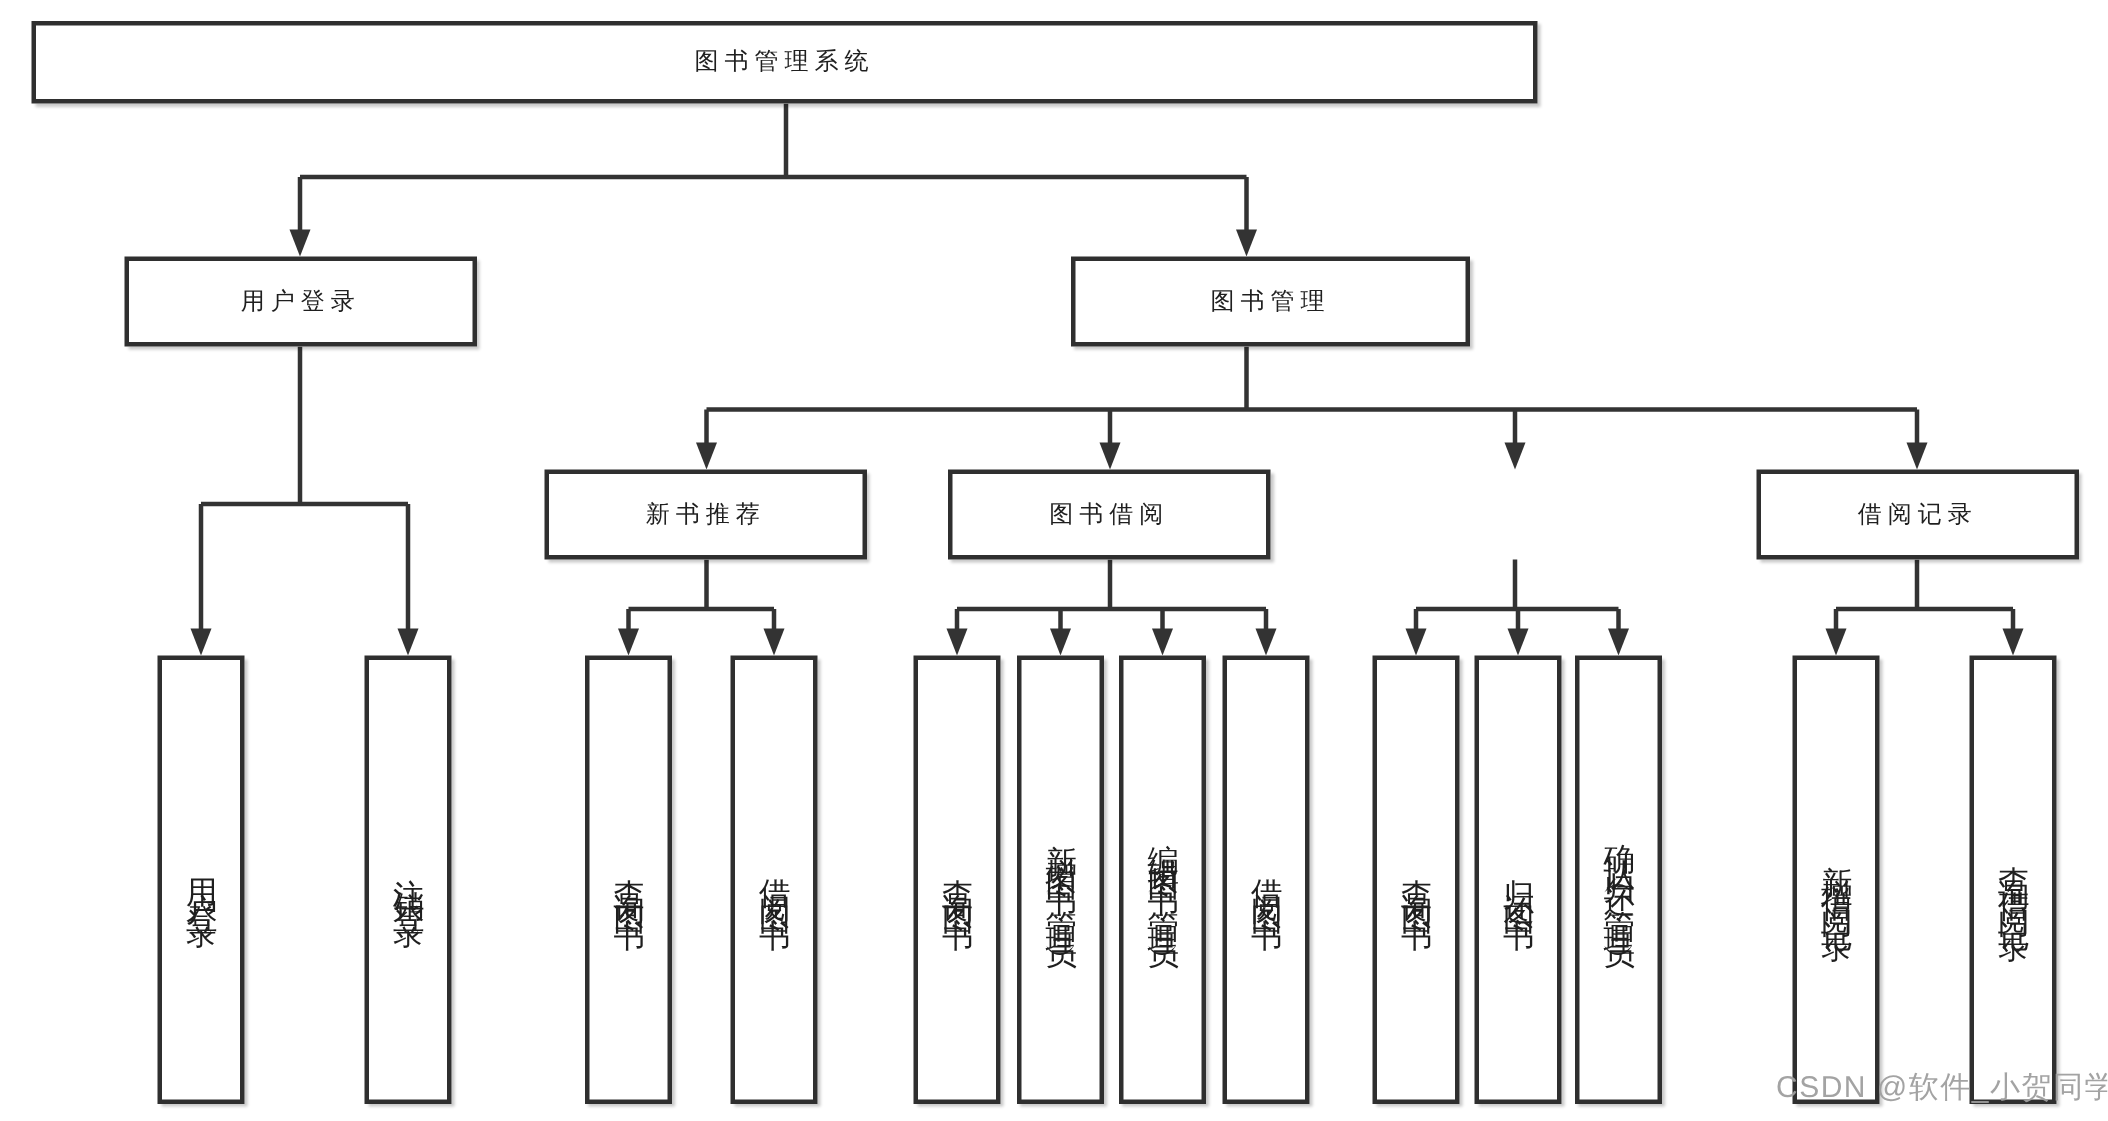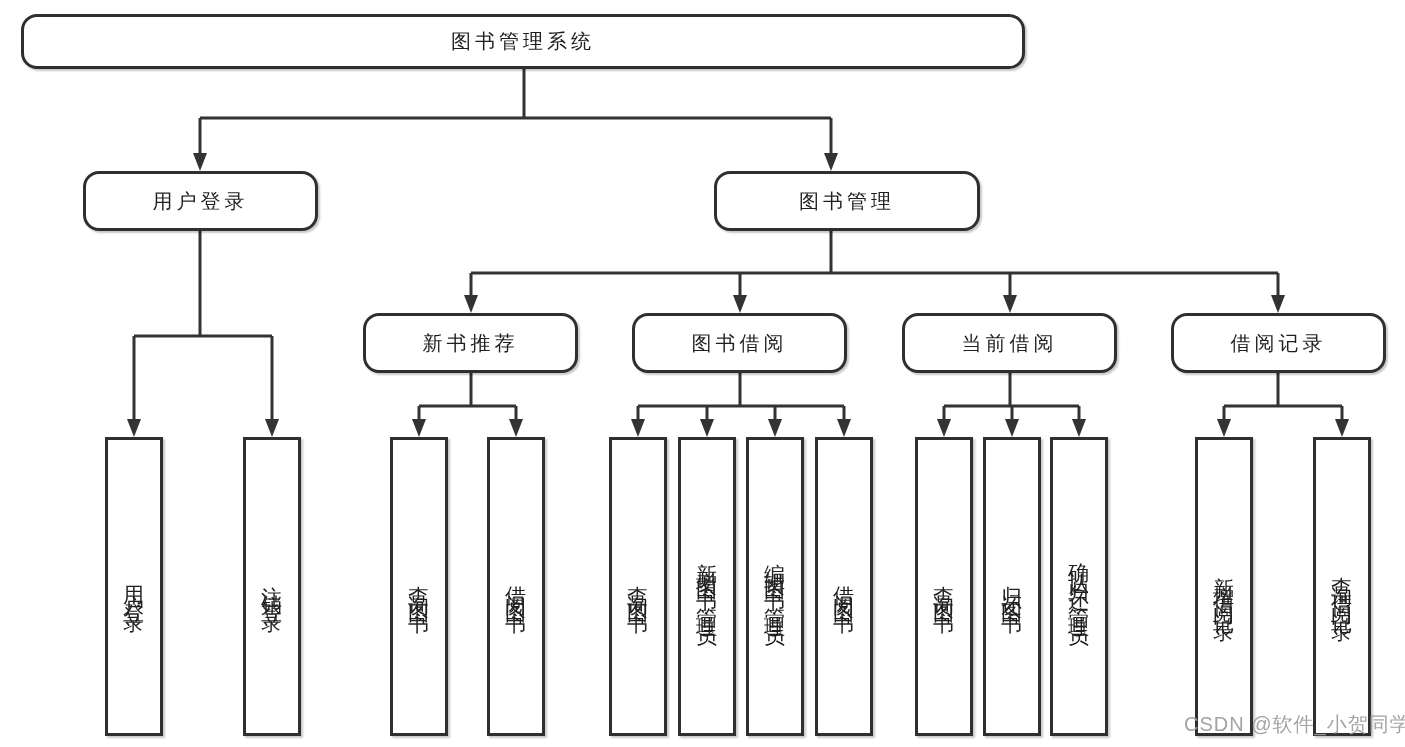--- a/index.html
+++ b/index.html
@@ -16,21 +16,21 @@
     position: absolute;
     box-sizing: border-box;
     background: #ffffff;
     border: 3px solid #2f2f2f;
     display: flex;
     align-items: center;
     justify-content: center;
     color: #1f1f1f;
     box-shadow: 2px 2px 2px rgba(0,0,0,0.22);
   }
-  .h { font-size: 20px; letter-spacing: 4px; white-space: nowrap; border-radius: 16px; }
+  .h { font-size: 16px; letter-spacing: 4px; white-space: nowrap; }
   .v {
     writing-mode: vertical-rl;
     text-orientation: mixed;
     font-size: 21px;
     letter-spacing: 9px;
     line-height: 1;
   }
   .watermark {
     position: absolute;
     left: 1184px;
@@ -96,21 +96,20 @@
     </g>
   </svg>
 
   <div class="box h" style="left:21px; top:14px; width:1004px; height:55px;">图书管理系统</div>
 
   <div class="box h" style="left:83px; top:171px; width:235px; height:60px;">用户登录</div>
   <div class="box h" style="left:714px; top:171px; width:266px; height:60px;">图书管理</div>
 
   <div class="box h" style="left:363px; top:313px; width:215px; height:60px;">新书推荐</div>
   <div class="box h" style="left:632px; top:313px; width:215px; height:60px;">图书借阅</div>
-  <div class="box h" style="left:902px; top:313px; width:215px; height:60px;">当前借阅</div>
   <div class="box h" style="left:1171px; top:313px; width:215px; height:60px;">借阅记录</div>
 
   <div class="box v" style="left:105px; top:437px; width:58px; height:299px;">用户登录</div>
   <div class="box v" style="left:243px; top:437px; width:58px; height:299px;">注销登录</div>
 
   <div class="box v" style="left:390px; top:437px; width:58px; height:299px;">查询图书</div>
   <div class="box v" style="left:487px; top:437px; width:58px; height:299px;">借阅图书</div>
 
   <div class="box v" style="left:609px; top:437px; width:58px; height:299px;">查询图书</div>
   <div class="box v" style="left:678px; top:437px; width:58px; height:299px;">新增图书（管理员）</div>

